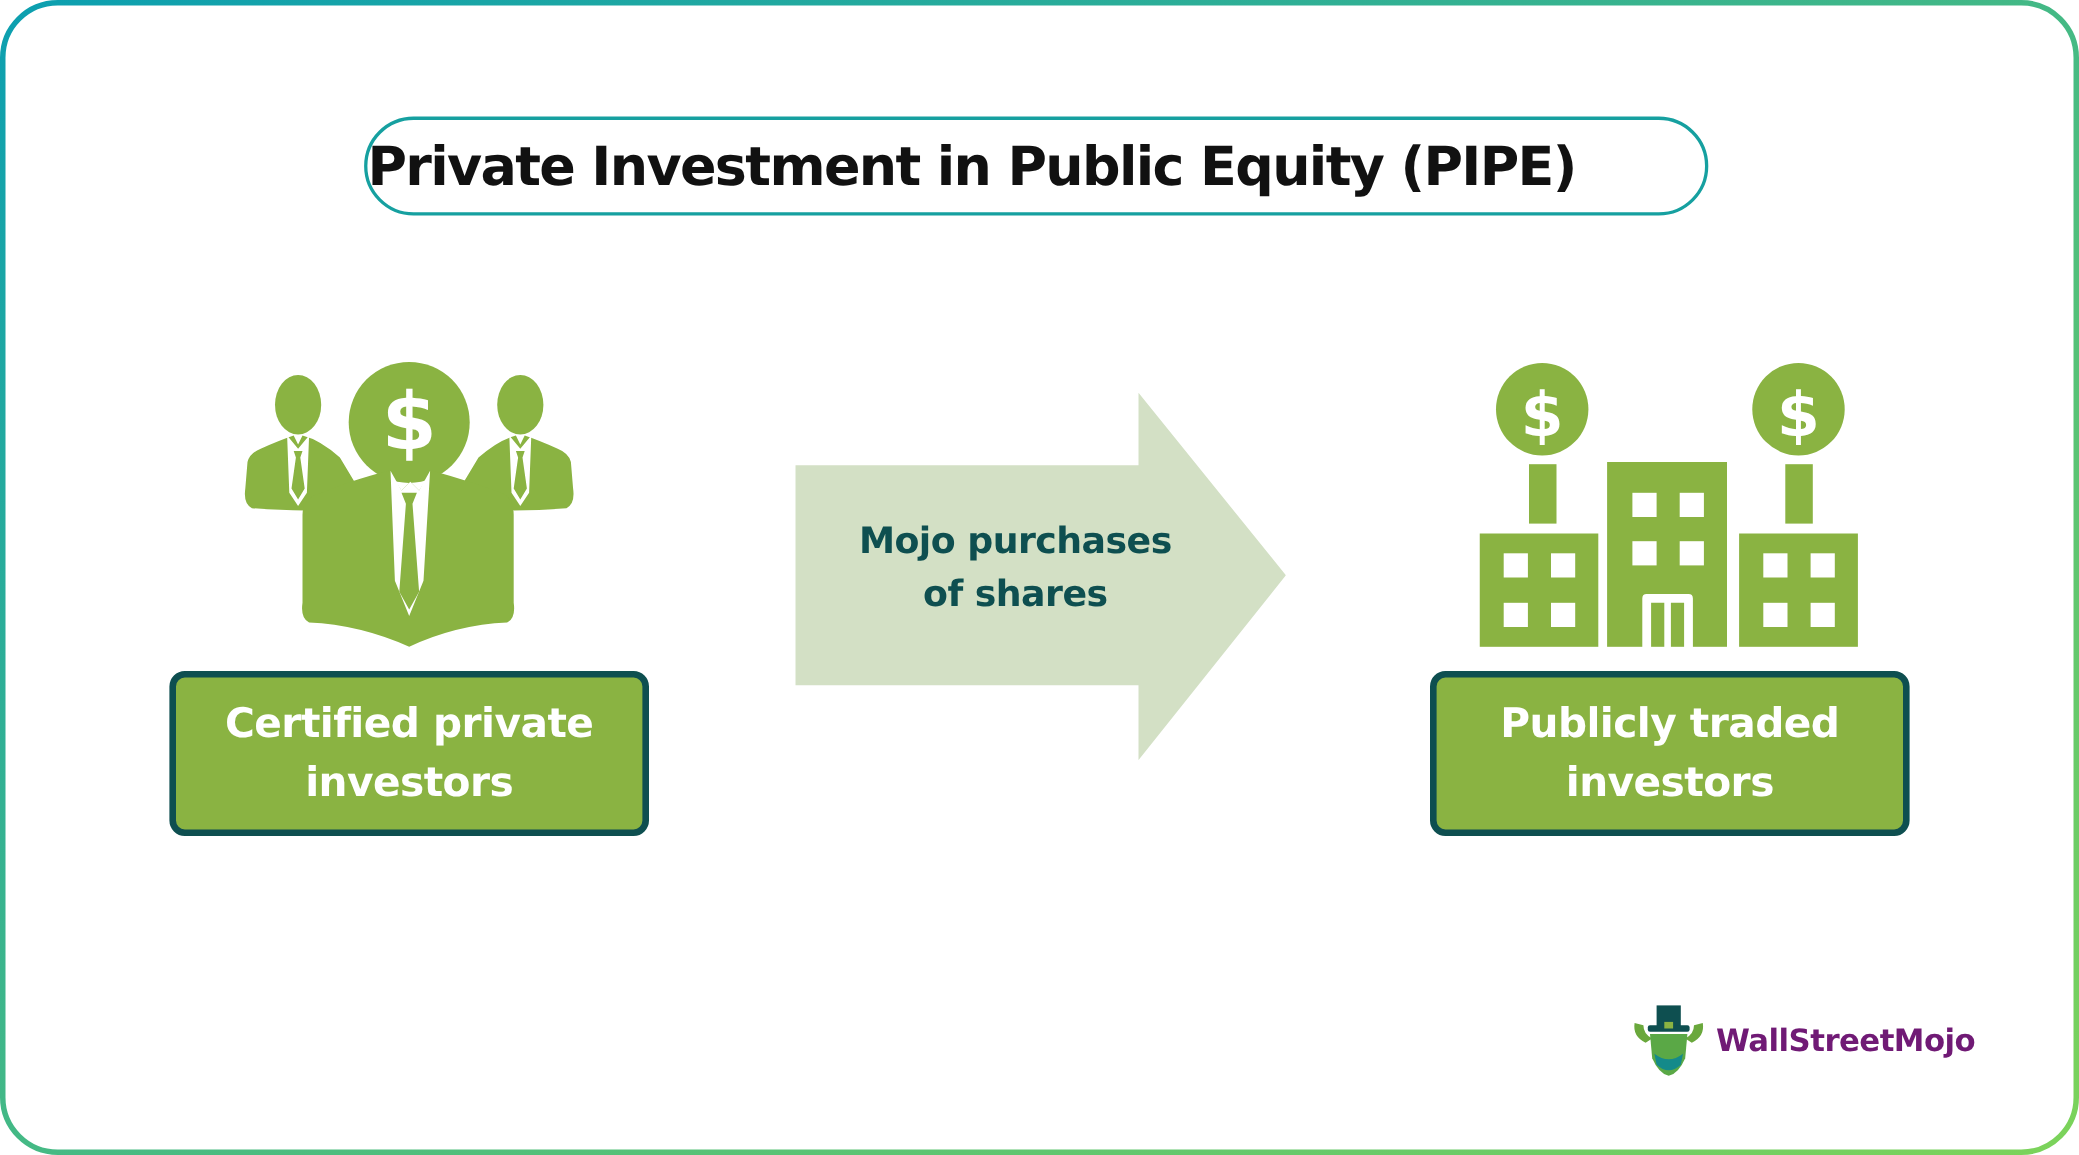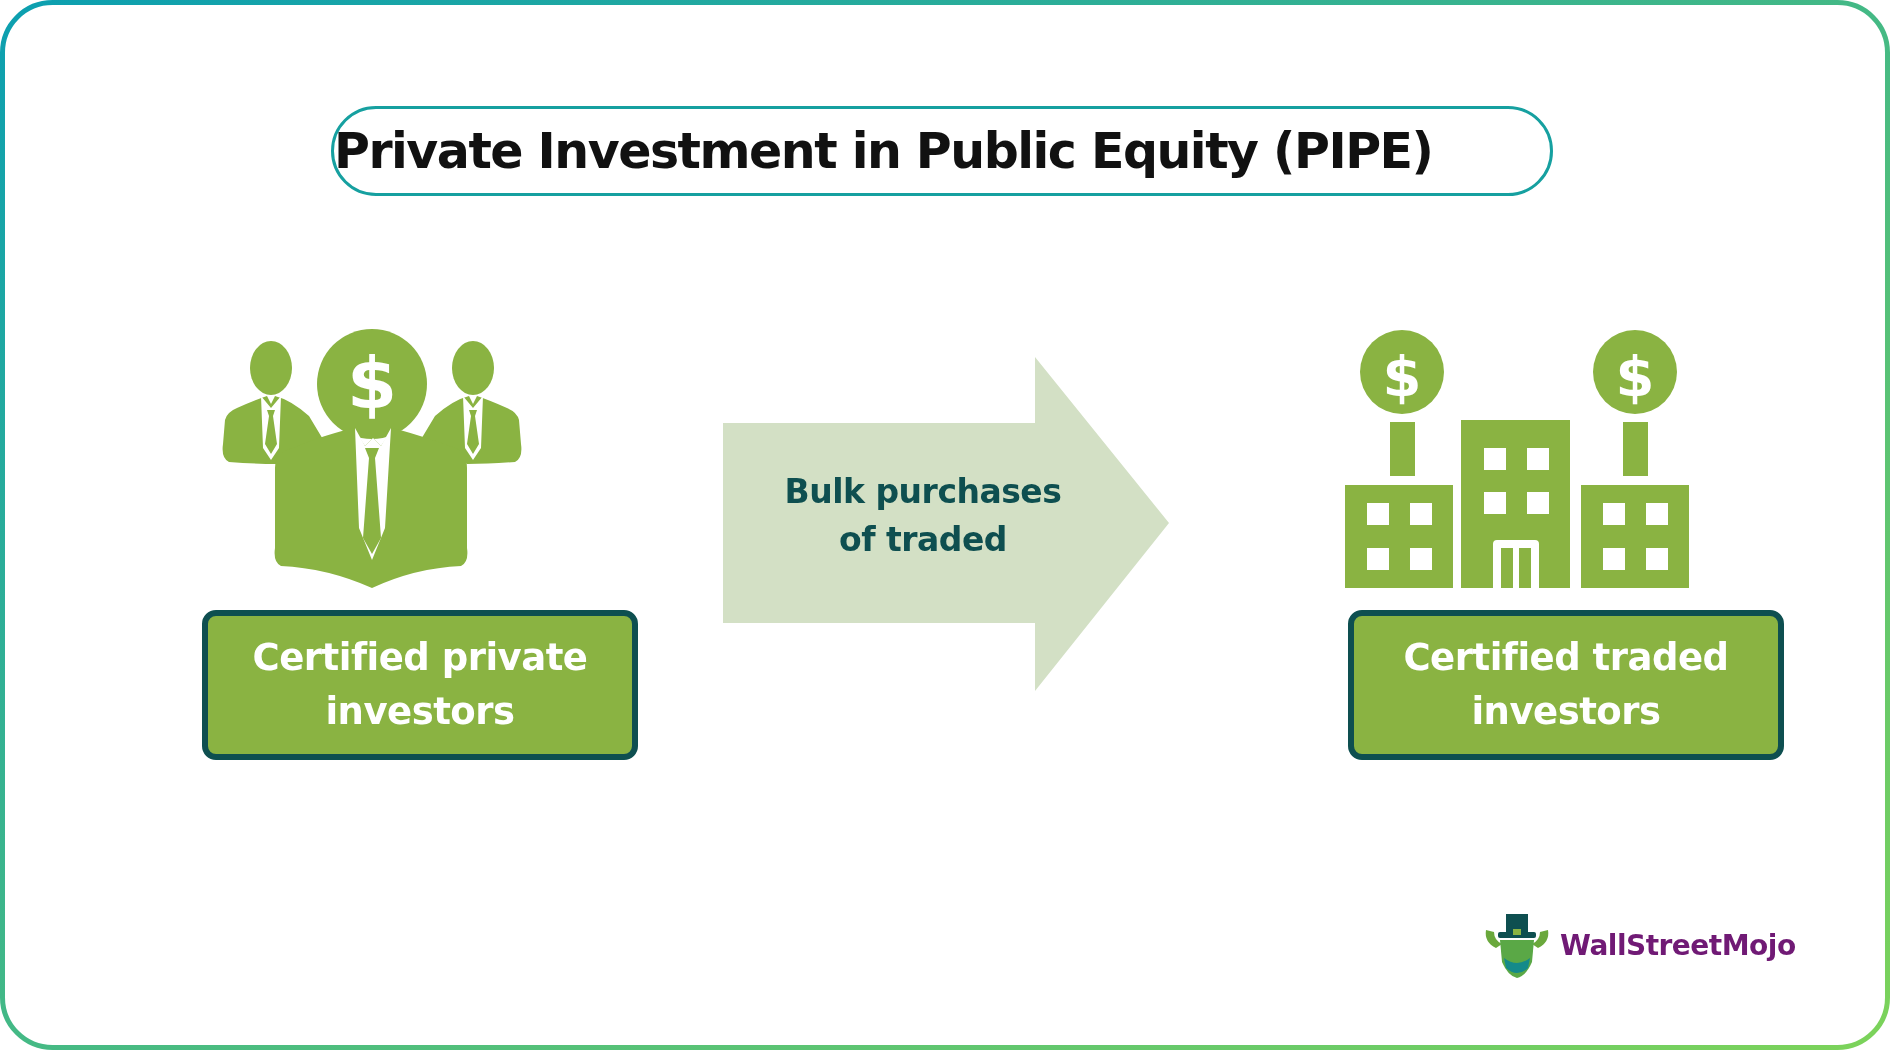--- a/index.html
+++ b/index.html
@@ -3,21 +3,21 @@
 <meta charset="utf-8">
 <style>
   html, body { margin:0; padding:0; background:#ffffff; }
   body { width:1890px; height:1050px; position:relative; overflow:hidden; font-family:"DejaVu Sans", sans-serif; }
   .frame { position:absolute; left:0; top:0; width:1890px; height:1050px; }
   .title-pill { position:absolute; left:331px; top:106px; width:1222px; height:90px; box-sizing:border-box;
     border:3px solid #16a0a0; border-radius:46px; background:#fff; display:flex; align-items:center; }
   .title-text { font-family:"DejaVu Sans", sans-serif; font-weight:bold; font-size:49px; color:#111; letter-spacing:-1.5px; }
   .icon { position:absolute; }
   .label-box { position:absolute; width:436px; height:150px; box-sizing:border-box; background:#8ab342;
-    border:6px solid #0e4f50; border-radius:14px; display:flex; flex-direction:column; align-items:center; justify-content:center;margin-left:48px; }
+    border:6px solid #0e4f50; border-radius:14px; display:flex; flex-direction:column; align-items:center; justify-content:center; }
   .label-line { color:#fff; font-family:"DejaVu Sans", sans-serif; font-weight:bold; font-size:37px; line-height:54px; letter-spacing:-0.5px; }
   .arrow { position:absolute; left:723px; top:357px; width:446px; height:334px; }
   .arrow-text { position:absolute; left:723px; top:468px; width:400px; text-align:center; }
   .arrow-line { display:block; color:#0e4f50; font-family:"DejaVu Sans", sans-serif; font-weight:bold; font-size:33px; line-height:48px; letter-spacing:-0.5px; }
   .logo { position:absolute; left:1482px; top:910px; display:flex; align-items:center; }
   .logo-text { font-family:"DejaVu Sans", sans-serif; font-weight:bold; font-size:28px; letter-spacing:-0.5px; margin-left:8px; }
   .logo-a { color:#701a75; }
   .logo-b { color:#701a75; }
 </style>
 </head>
@@ -66,22 +66,22 @@
 
 <div class="label-box" style="left:154px;top:610px;">
   <span class="label-line">Certified private</span>
   <span class="label-line">investors</span>
 </div>
 
 <svg class="arrow" viewBox="0 0 446 334">
   <polygon points="0,66 312,66 312,0 446,166 312,334 312,266 0,266" fill="#d3e0c5"></polygon>
 </svg>
 <div class="arrow-text">
-  <span class="arrow-line">Bulk purchases</span>
-  <span class="arrow-line">of traded</span>
+  <span class="arrow-line">Mojo purchases</span>
+  <span class="arrow-line">of shares</span>
 </div>
 
 <svg class="icon" style="left:1345px;top:330px;" width="346" height="260" viewBox="0 0 346 260">
   <g fill="#8ab342">
     <circle cx="57" cy="42" r="42"></circle>
     <circle cx="290" cy="42" r="42"></circle>
     <rect x="45" y="92" width="25" height="54"></rect>
     <rect x="278" y="92" width="25" height="54"></rect>
     <rect x="0" y="155" width="108" height="103"></rect>
     <rect x="116" y="90" width="109" height="168"></rect>
@@ -100,21 +100,21 @@
       <rect x="182" y="118" width="22" height="22"></rect>
     <rect x="139" y="162" width="22" height="22"></rect>
       <rect x="182" y="162" width="22" height="22"></rect>
     <path d="M148 260 L148 214 Q148 210 152 210 L190 210 Q194 210 194 214 L194 260 L186 260 L186 218 L174 218 L174 260 L168 260 L168 218 L156 218 L156 260 Z"></path>
   </g>
   <text x="57" y="66" text-anchor="middle" font-family="DejaVu Sans, sans-serif" font-weight="bold" font-size="56" fill="#ffffff">$</text>
   <text x="290" y="66" text-anchor="middle" font-family="DejaVu Sans, sans-serif" font-weight="bold" font-size="56" fill="#ffffff">$</text>
 </svg>
 
 <div class="label-box" style="left:1300px;top:610px;">
-  <span class="label-line">Certified traded</span>
+  <span class="label-line">Publicly traded</span>
   <span class="label-line">investors</span>
 </div>
 
 <div class="logo">
   <svg width="70" height="70" viewBox="0 0 70 70">
     <path d="M4 20 Q2 32 14 38 L20 34 Q12 30 12 22 Z" fill="#6aa83c"></path>
     <path d="M66 20 Q68 32 56 38 L50 34 Q58 30 58 22 Z" fill="#6aa83c"></path>
     <path d="M18 30 L52 30 L50 52 Q44 66 35 68 Q26 66 20 52 Z" fill="#5aa846"></path>
     <path d="M22 48 Q35 58 48 48 L46 58 Q35 68 24 58 Z" fill="#148a8a"></path>
     <rect x="24" y="4" width="22" height="20" fill="#0e4f50"></rect>

